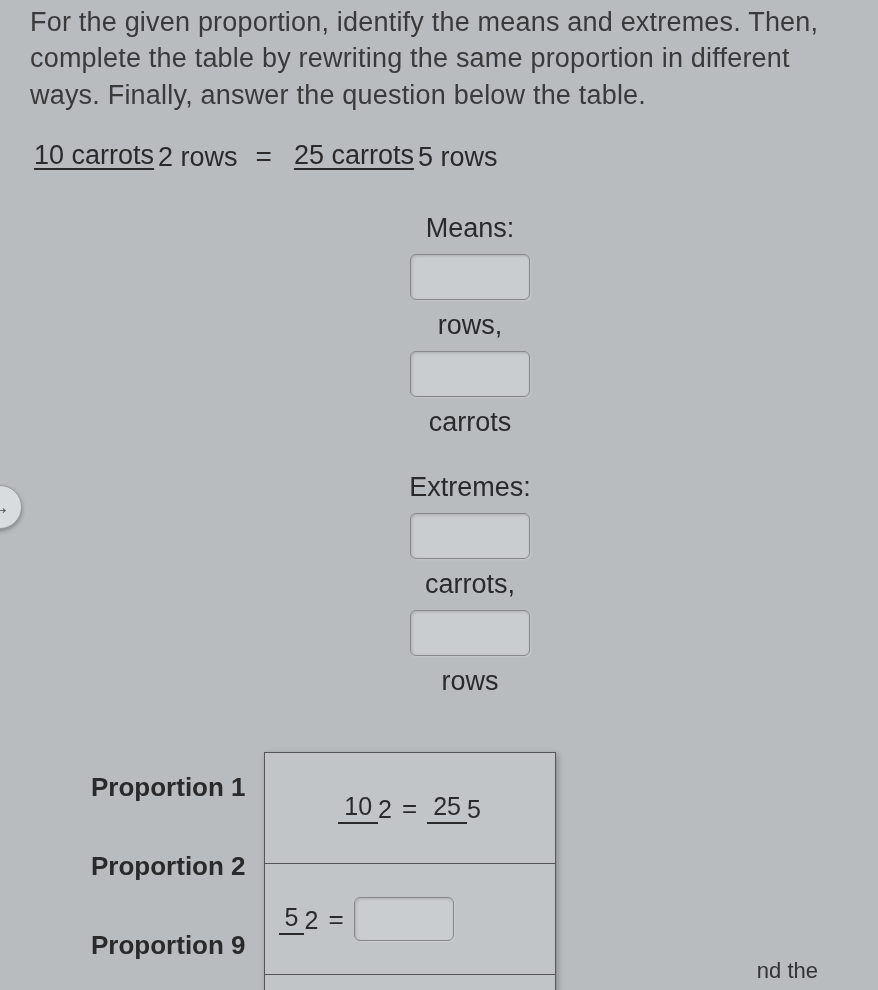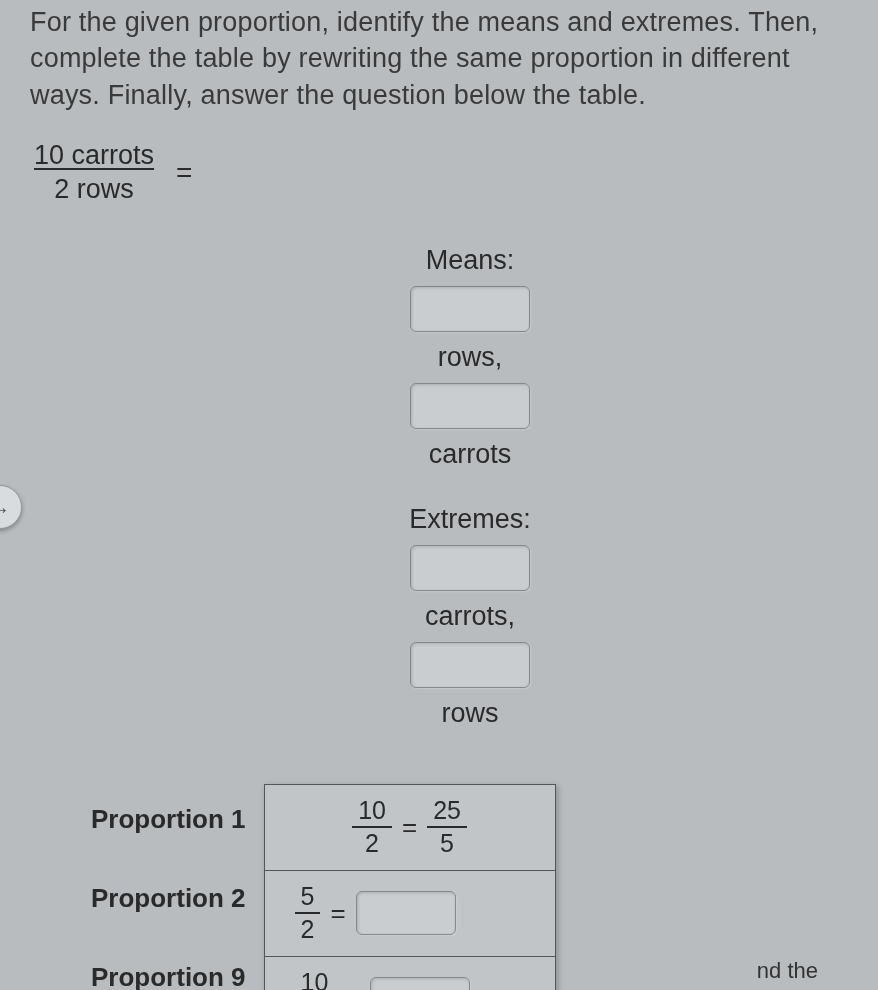--- a/index.html
+++ b/index.html
@@ -27,21 +27,20 @@
   }
   .equation-row {
     margin-top: 28px;
     font-size: 27px;
     display: flex;
     align-items: center;
     gap: 14px;
   }
   .frac {
     display: inline-flex;
-    flex-direction: column;
     align-items: center;
     line-height: 1.1;
   }
   .frac .top {
     border-bottom: 2.5px solid #2a2a2a;
     padding: 0 4px 2px 4px;
   }
   .frac .bot {
     padding-top: 2px;
   }
@@ -86,25 +85,25 @@
     font-weight: bold;
     color: #2a2a2a;
   }
   .prop-table {
     border: 1.5px solid #555;
     background: #c1c5c8;
     box-shadow: 2px 2px 6px rgba(0,0,0,0.25);
   }
   .prop-cell {
     border-bottom: 1.5px solid #555;
-    height: 86px;
+    height: 111px;
     width: 290px;
     display: flex;
     align-items: center;
-    padding: 0 30px;
+    padding: 0 14px;
     font-size: 26px;
     gap: 10px;
   }
   .prop-cell:last-child { border-bottom: none; }
   .prop-cell .frac .top { font-size: 25px; padding: 0 6px 1px 6px; border-bottom-width:2px;}
   .prop-cell .frac .bot { font-size: 25px; }
   .nav-circle {
     position: absolute;
     left: -22px;
     top: 485px;
@@ -139,20 +138,25 @@
 
   <div class="instructions">For the given proportion, identify the means and extremes. Then, complete the table by rewriting the same proportion in different ways. Finally, answer the question below the table.</div>
 
   <div class="equation-row">
     <span class="frac">
       <span class="top" style="text-decoration:underline; border-bottom:none; text-underline-offset:4px;">10 carrots</span>
 
       <span class="bot">2 rows</span>
     </span>
     <span class="eq-sign">=</span>
+    <span class="frac">
+      <span class="top" style="text-decoration:underline; border-bottom:none; text-underline-offset:4px;">25 carrots</span>
+
+      <span class="bot">5 rows</span>
+    </span>
   </div>
 
   <style>
     .equation-row .frac .top { text-decoration:none; border-bottom:2.5px solid #2a2a2a; }
   </style>
 
   <div class="label-row">
     <span>Means:</span>
     <div class="input-box"></div>
     <span>rows,</span>

